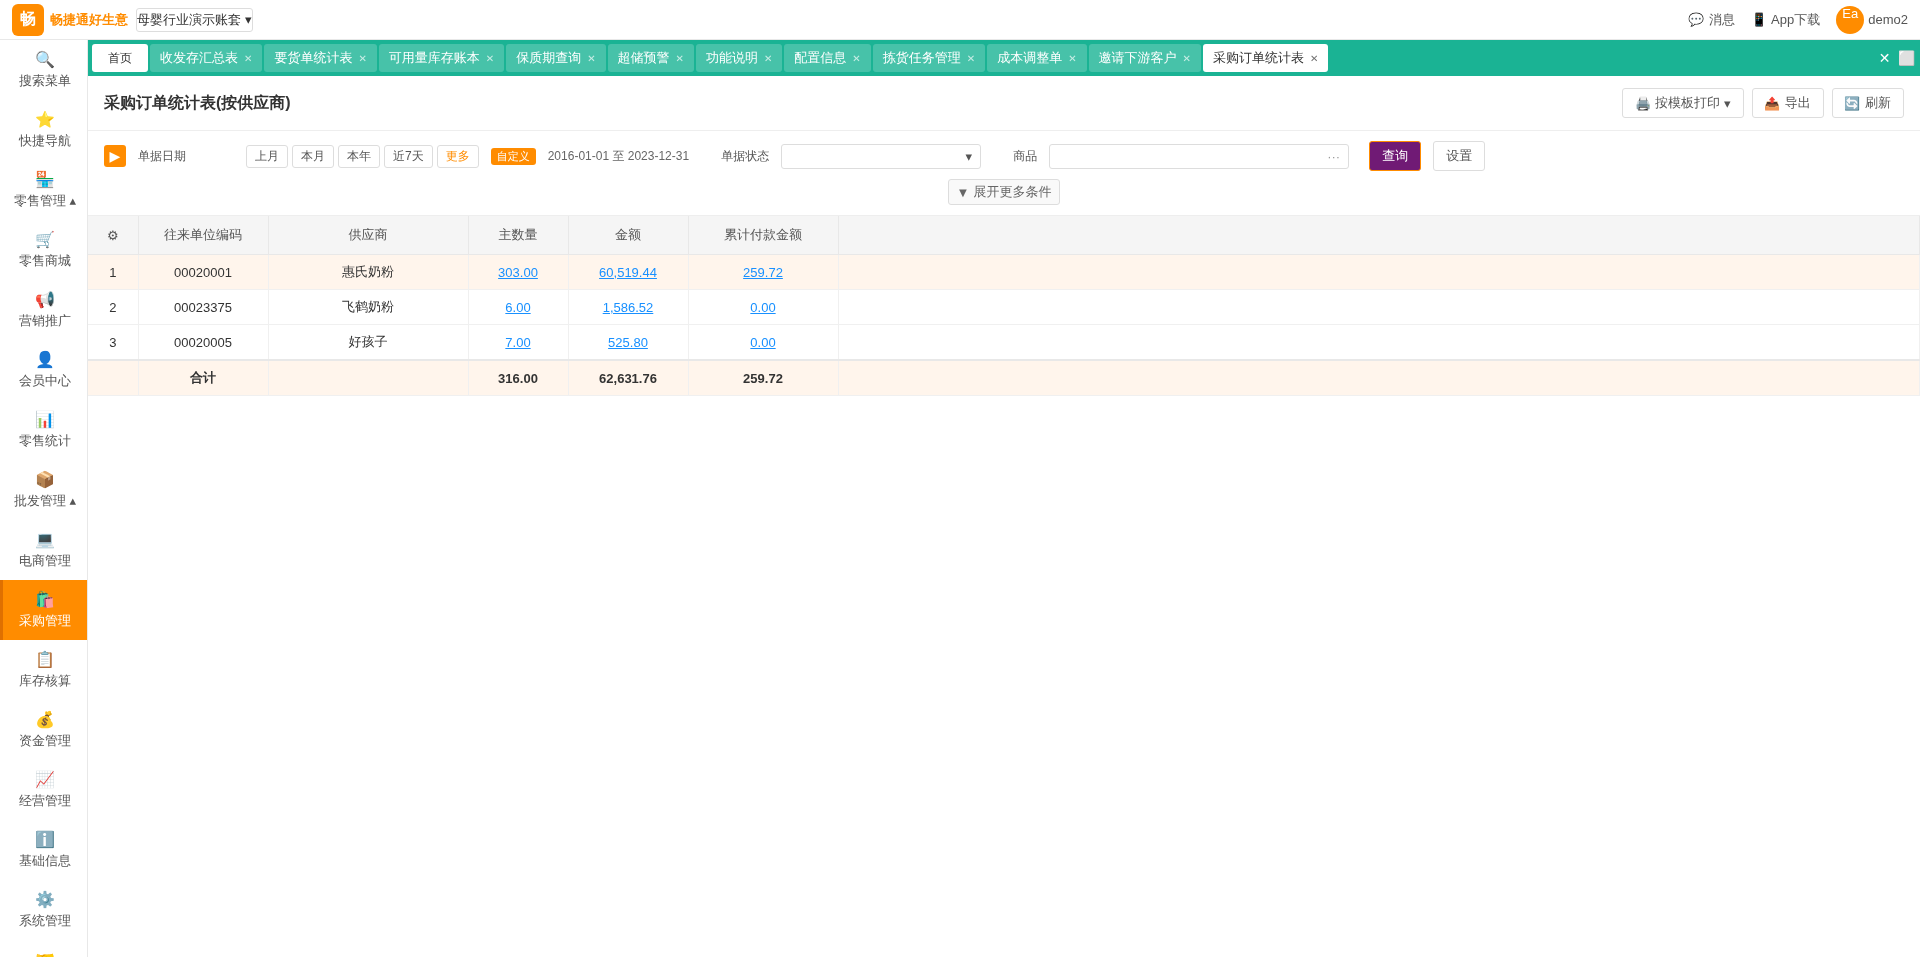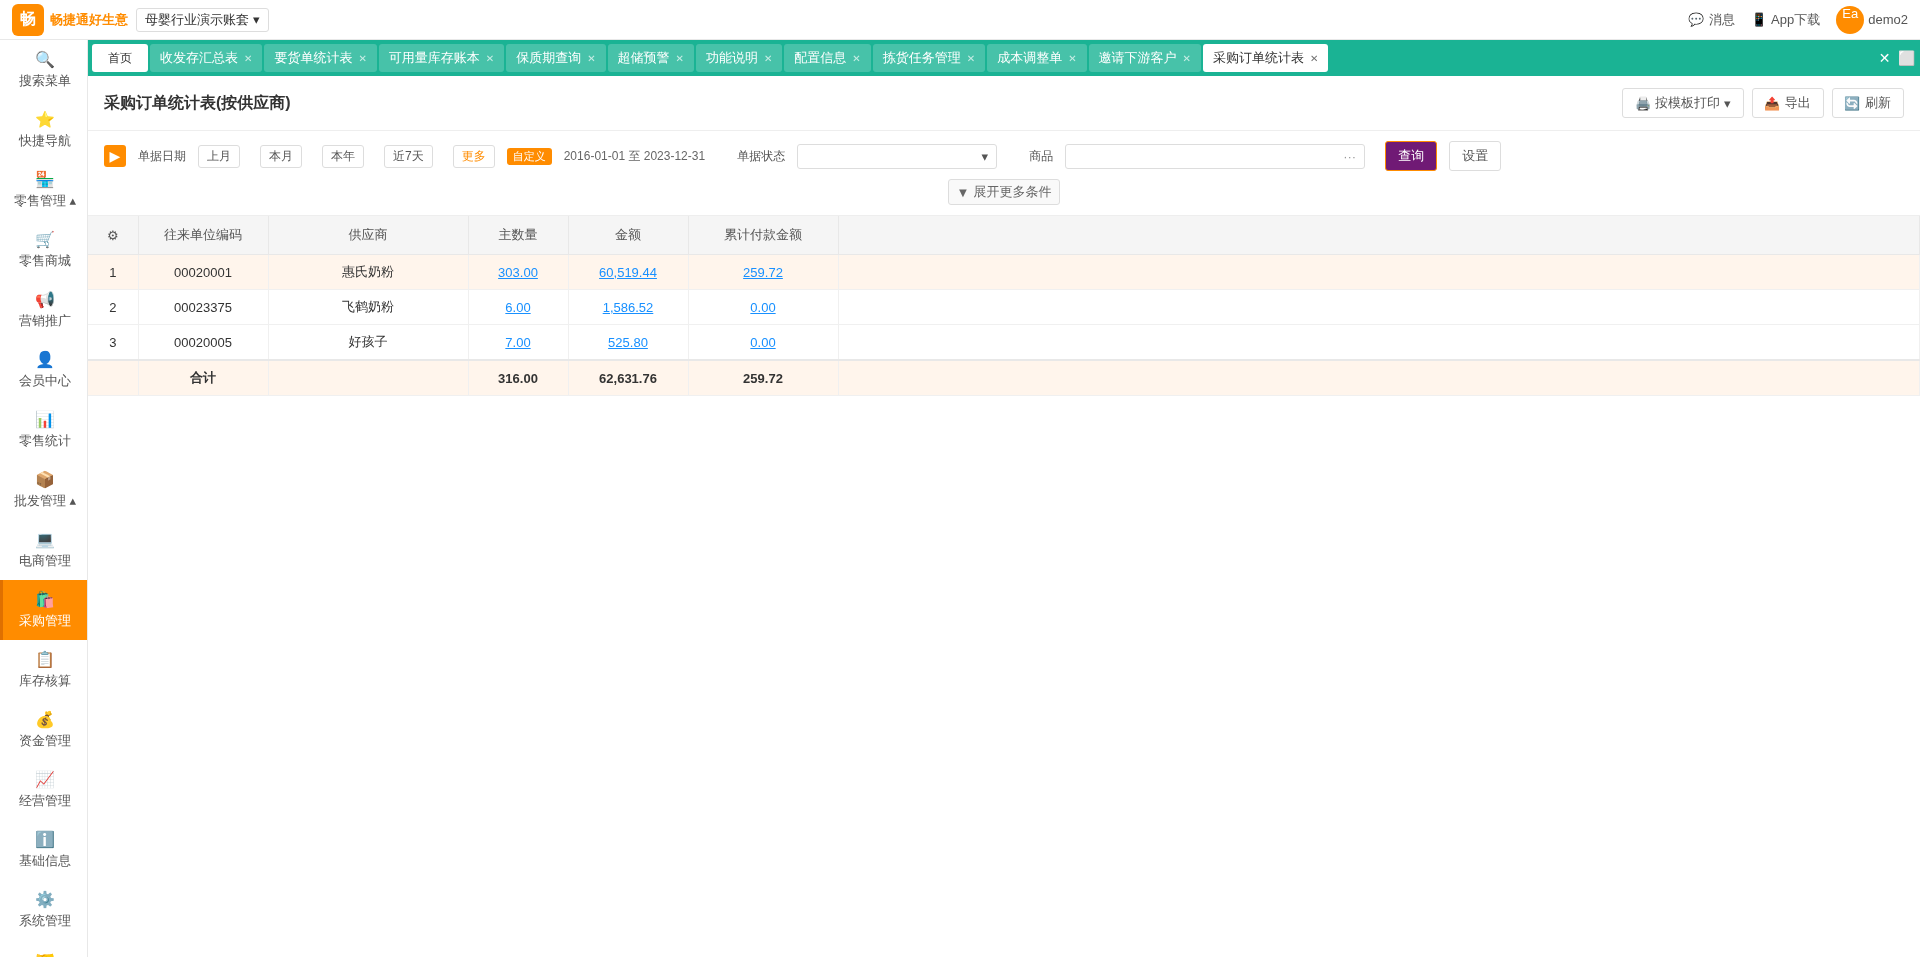--- a/index.html
+++ b/index.html
@@ -7,21 +7,21 @@
 
     
     .top-bar {
       display: flex; align-items: center; justify-content: space-between;
       background: #fff; height: 40px; padding: 0 12px;
       border-bottom: 1px solid #e8e8e8; flex-shrink: 0;
     }
     .top-bar-left { display: flex; align-items: center; gap: 8px; }
     .logo-area { display: flex; align-items: center; gap: 6px; color: #ff8c00; font-weight: bold; font-size: 14px; }
     .logo-icon { width: 32px; height: 32px; background: #ff8c00; border-radius: 6px; display: flex; align-items: center; justify-content: center; color: #fff; font-size: 16px; }
-    .workspace-select { display: flex; align-items: center; gap: 4px; color: #333; cursor: pointer; border: 1px solid #ddd; padding: 2px 8px; border-radius: 3px; font-size: 12px; }
+    .workspace-select { display: flex; align-items: center; gap: 4px; color: #333; cursor: pointer; border: 1px solid #ddd; padding: 2px 0; border-radius: 3px; font-size: 12px; }
     .top-bar-right { display: flex; align-items: center; gap: 16px; color: #555; font-size: 13px; }
     .top-bar-right .icon-btn { display: flex; align-items: center; gap: 4px; cursor: pointer; color: #555; }
     .avatar { width: 28px; height: 28px; border-radius: 50%; background: #ff8c00; display: flex; align-items: flex-start; justify-content: center; color: #fff; font-size: 12px; }
 
     
     .main-layout { display: flex; flex: 1; overflow: hidden; }
 
     
     .sidebar { width: 88px; background: #fff; border-right: 1px solid #e8e8e8; display: flex; flex-direction: column; flex-shrink: 0; overflow-y: auto; }
     .sidebar-item { display: flex; flex-direction: column; align-items: center; padding: 10px 4px; cursor: pointer; color: #555; font-size: 12px; gap: 3px; border-left: 3px solid transparent; }
@@ -60,21 +60,21 @@
     .page-title { font-size: 16px; font-weight: bold; color: #333; }
     .header-actions { display: flex; align-items: center; gap: 8px; }
     .btn { padding: 5px 12px; border-radius: 3px; border: 1px solid #ddd; cursor: pointer; font-size: 13px; background: #fff; color: #555; display: flex; align-items: center; gap: 4px; }
     .btn-orange { background: #701a75; color: #fff; border-color: #ff8c00; }
     .btn-outline { background: #fff; color: #555; border-color: #ddd; }
 
     
     .filter-area { background: #fff; padding: 10px 16px; border-bottom: 1px solid #eee; }
     .filter-row { display: flex; align-items: center; gap: 12px; flex-wrap: wrap; }
     .filter-label { color: #555; font-size: 12px; flex-shrink: 0; }
-    .date-shortcuts { display: flex; gap: 20px; }
+    .date-shortcuts { display: flex; gap: 4px; margin-left: 48px; }
     .date-btn { padding: 2px 8px; border: 1px solid #ddd; border-radius: 3px; cursor: pointer; font-size: 12px; color: #555; background: #fff; }
     .date-btn.more { color: #ff8c00; }
     .date-range { font-size: 12px; color: #666; }
     .custom-tag { background: #ff8c00; color: #fff; padding: 1px 6px; border-radius: 3px; font-size: 11px; }
     .filter-select { border: 1px solid #ddd; border-radius: 3px; padding: 4px 8px; font-size: 12px; color: #555; display: flex; align-items: center; gap: 4px; min-width: 160px; cursor: pointer; }
     .filter-input { border: 1px solid #ddd; border-radius: 3px; padding: 4px 8px; font-size: 12px; color: #555; min-width: 200px; }
     .expand-btn { display: flex; align-items: center; gap: 4px; color: #666; cursor: pointer; font-size: 12px; padding: 3px 8px; border: 1px solid #ddd; border-radius: 3px; background: #f9f9f9; }
     .filter-row2 { display: flex; justify-content: center; margin-top: 8px; }
 
     

